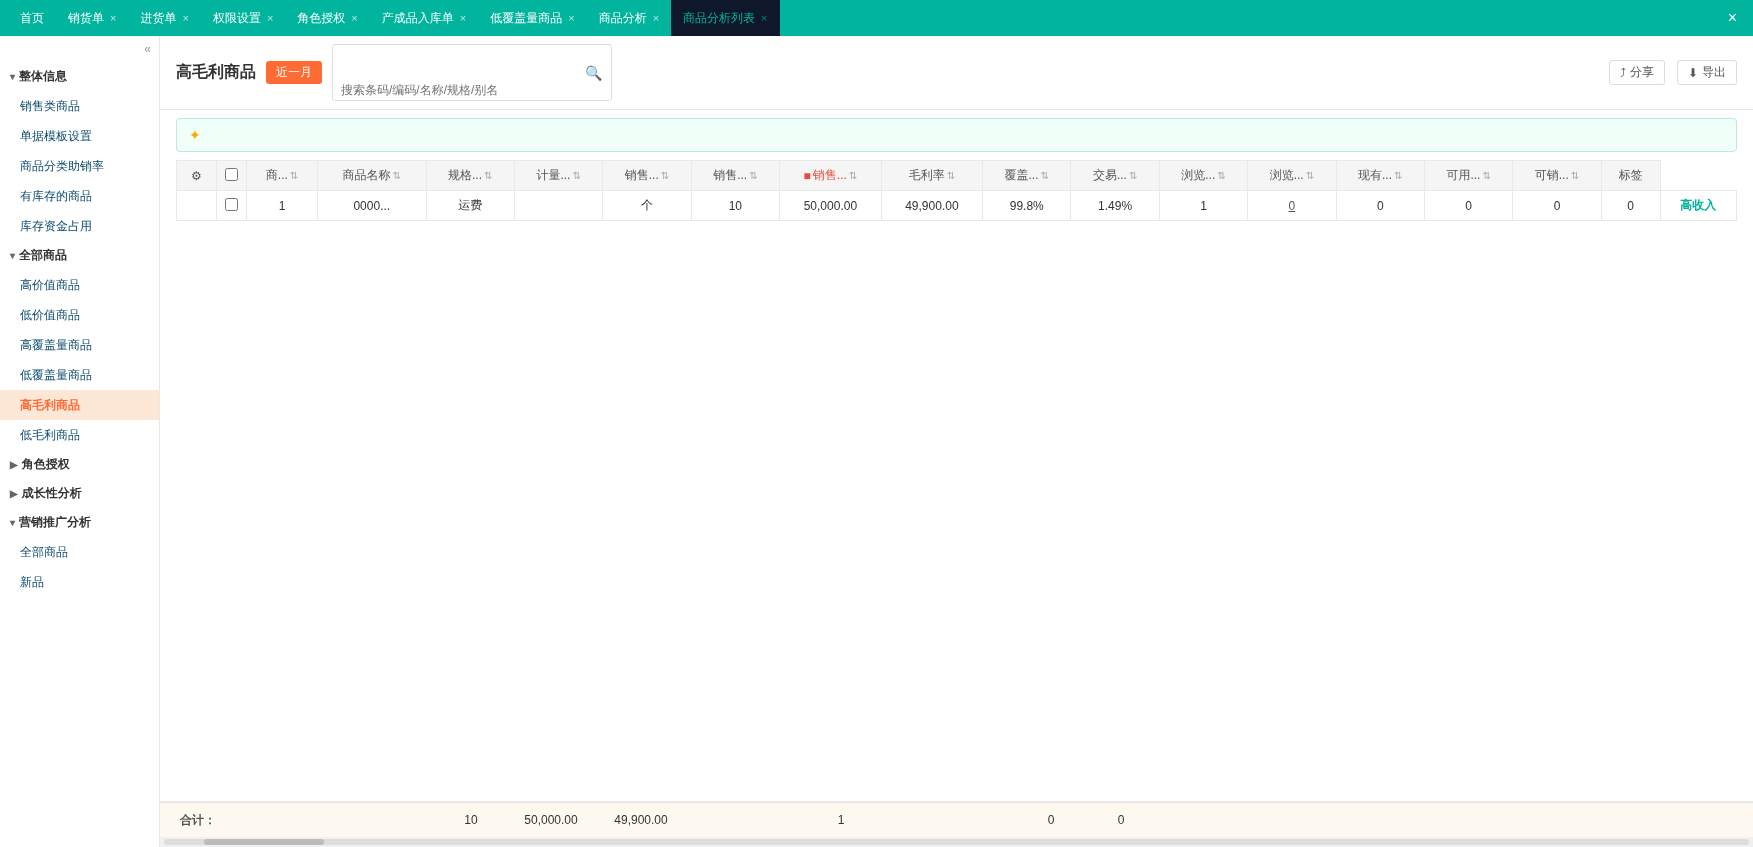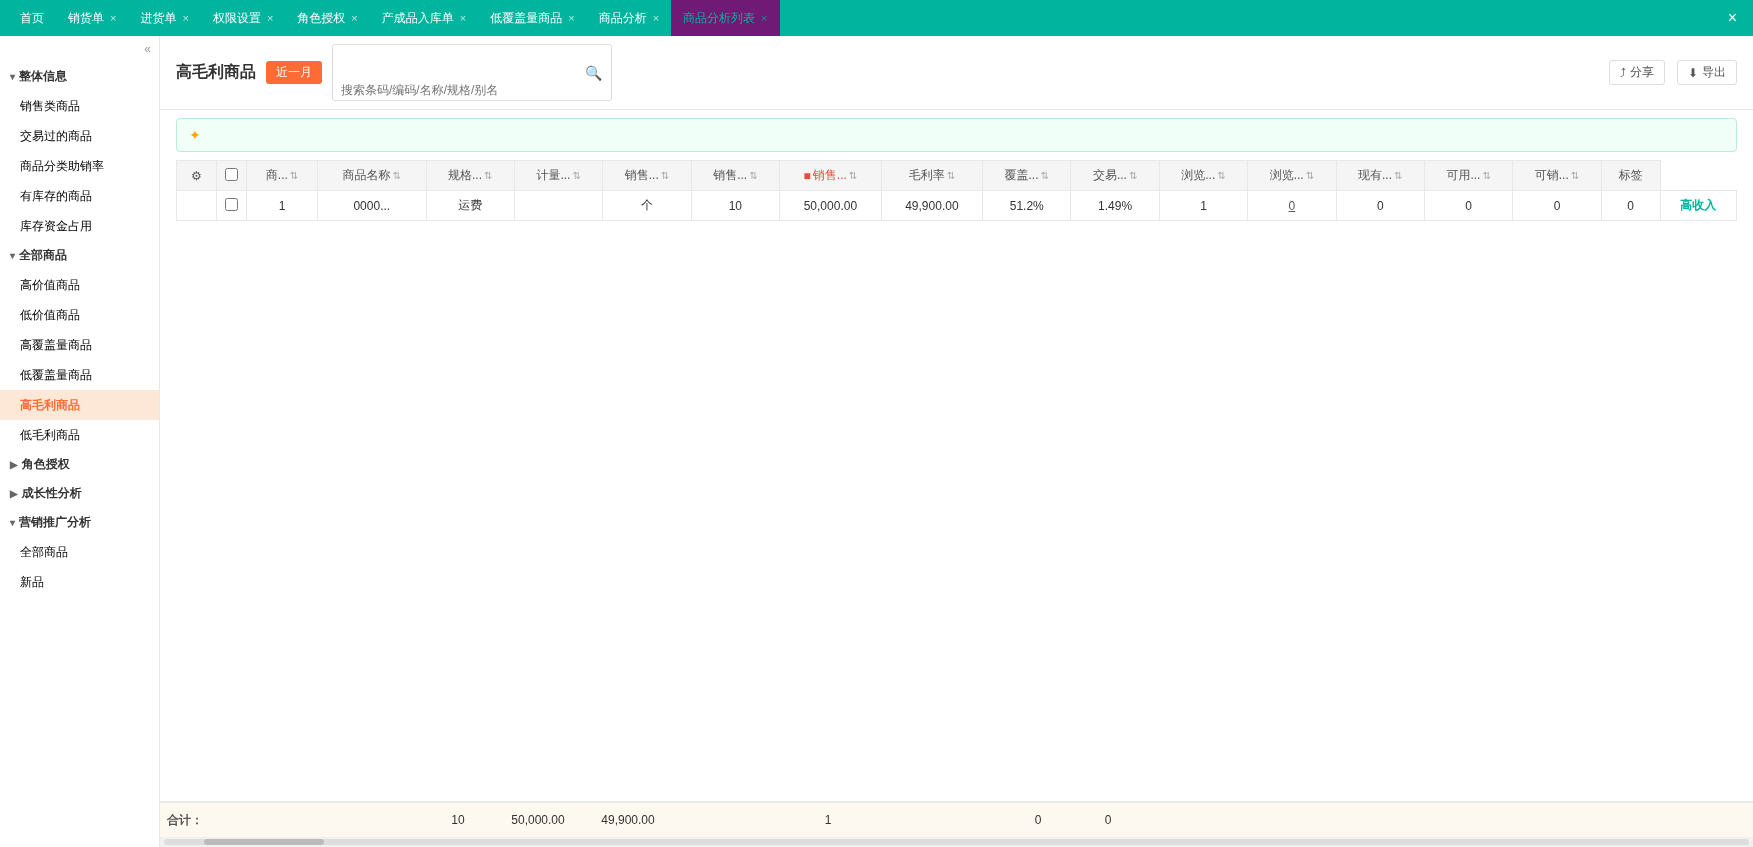--- a/index.html
+++ b/index.html
@@ -19,21 +19,21 @@
       padding: 16px 12px;
       height: 36px;
       display: flex;
       align-items: center;
       cursor: pointer;
       color: #fff;
       white-space: nowrap;
       font-size: 13px;
       gap: 4px;
     }
-    .nav-tab.active { background: #701a75; color: #00b49e; border-radius: 0; }
+    .nav-tab.active { background: #0f172a; color: #00b49e; border-radius: 0; }
     .nav-tab .close-x { font-size: 11px; margin-left: 2px; opacity: 0.7; }
     .nav-close-all {
       margin-left: auto;
       color: #fff;
       font-size: 16px;
       cursor: pointer;
       padding: 4px 8px;
     }
 
     
@@ -62,21 +62,21 @@
       align-items: center;
       padding: 6px 10px;
       color: #333;
       font-weight: bold;
       cursor: pointer;
       gap: 4px;
     }
     .sidebar-group-title .arrow { font-size: 10px; color: #666; }
     .sidebar-item {
       padding: 6px 10px 6px 20px;
-      color: #000000;
+      color: #0c4a6e;
       cursor: pointer;
       line-height: 1.5;
     }
     .sidebar-item.active { background: #fde8d8; color: #ff6b35; font-weight: bold; }
 
     
     .content {
       flex: 1;
       display: flex;
       flex-direction: column;
@@ -196,21 +196,21 @@
     }
     .tag-high { color: #00b49e; font-weight: bold; }
     .underline { text-decoration: underline; cursor: pointer; color: #555; }
 
     
     .footer-total {
       background: #fef9f0;
       border-top: 2px solid #e8e8e8;
       display: flex;
       align-items: center;
-      padding: 6px 7px;
+      padding: 6px 20px;
       gap: 20px;
       min-height: 36px;
       flex-shrink: 0;
     }
     .footer-total .total-label { color: #555; font-weight: bold; }
     .footer-total .total-values {
       display: flex;
       gap: 0;
       flex: 1;
     }
@@ -293,21 +293,21 @@
     <div class="sidebar">
       <div class="sidebar-collapse-btn">
         <span>«</span>
       </div>
 
       <div class="sidebar-group-title">
         <span class="arrow">▾</span>
         <span>整体信息</span>
       </div>
       <div class="sidebar-item">销售类商品</div>
-      <div class="sidebar-item">交易过的商品</div>
+      <div class="sidebar-item">单据模板设置</div>
       <div class="sidebar-item">商品分类助销率</div>
       <div class="sidebar-item">有库存的商品</div>
       <div class="sidebar-item">库存资金占用</div>
 
       <div class="sidebar-group-title">
         <span class="arrow">▾</span>
         <span>全部商品</span>
       </div>
       <div class="sidebar-item">高价值商品</div>
       <div class="sidebar-item">低价值商品</div>
@@ -470,21 +470,21 @@
       <td></td>
       <td><input type="checkbox" style=""></td>
       <td>1</td>
       <td>0000...</td>
       <td>运费</td>
       <td></td>
       <td>个</td>
       <td>10</td>
       <td>50,000.00</td>
       <td>49,900.00</td>
-      <td>51.2%</td>
+      <td>99.8%</td>
       <td>1.49%</td>
       <td>1</td>
       <td><span class="underline">0</span></td>
       <td>0</td>
       <td>0</td>
       <td>0</td>
       <td>0</td>
       <td><span class="tag-high">高收入</span></td>
     </tr>
             </tbody>

